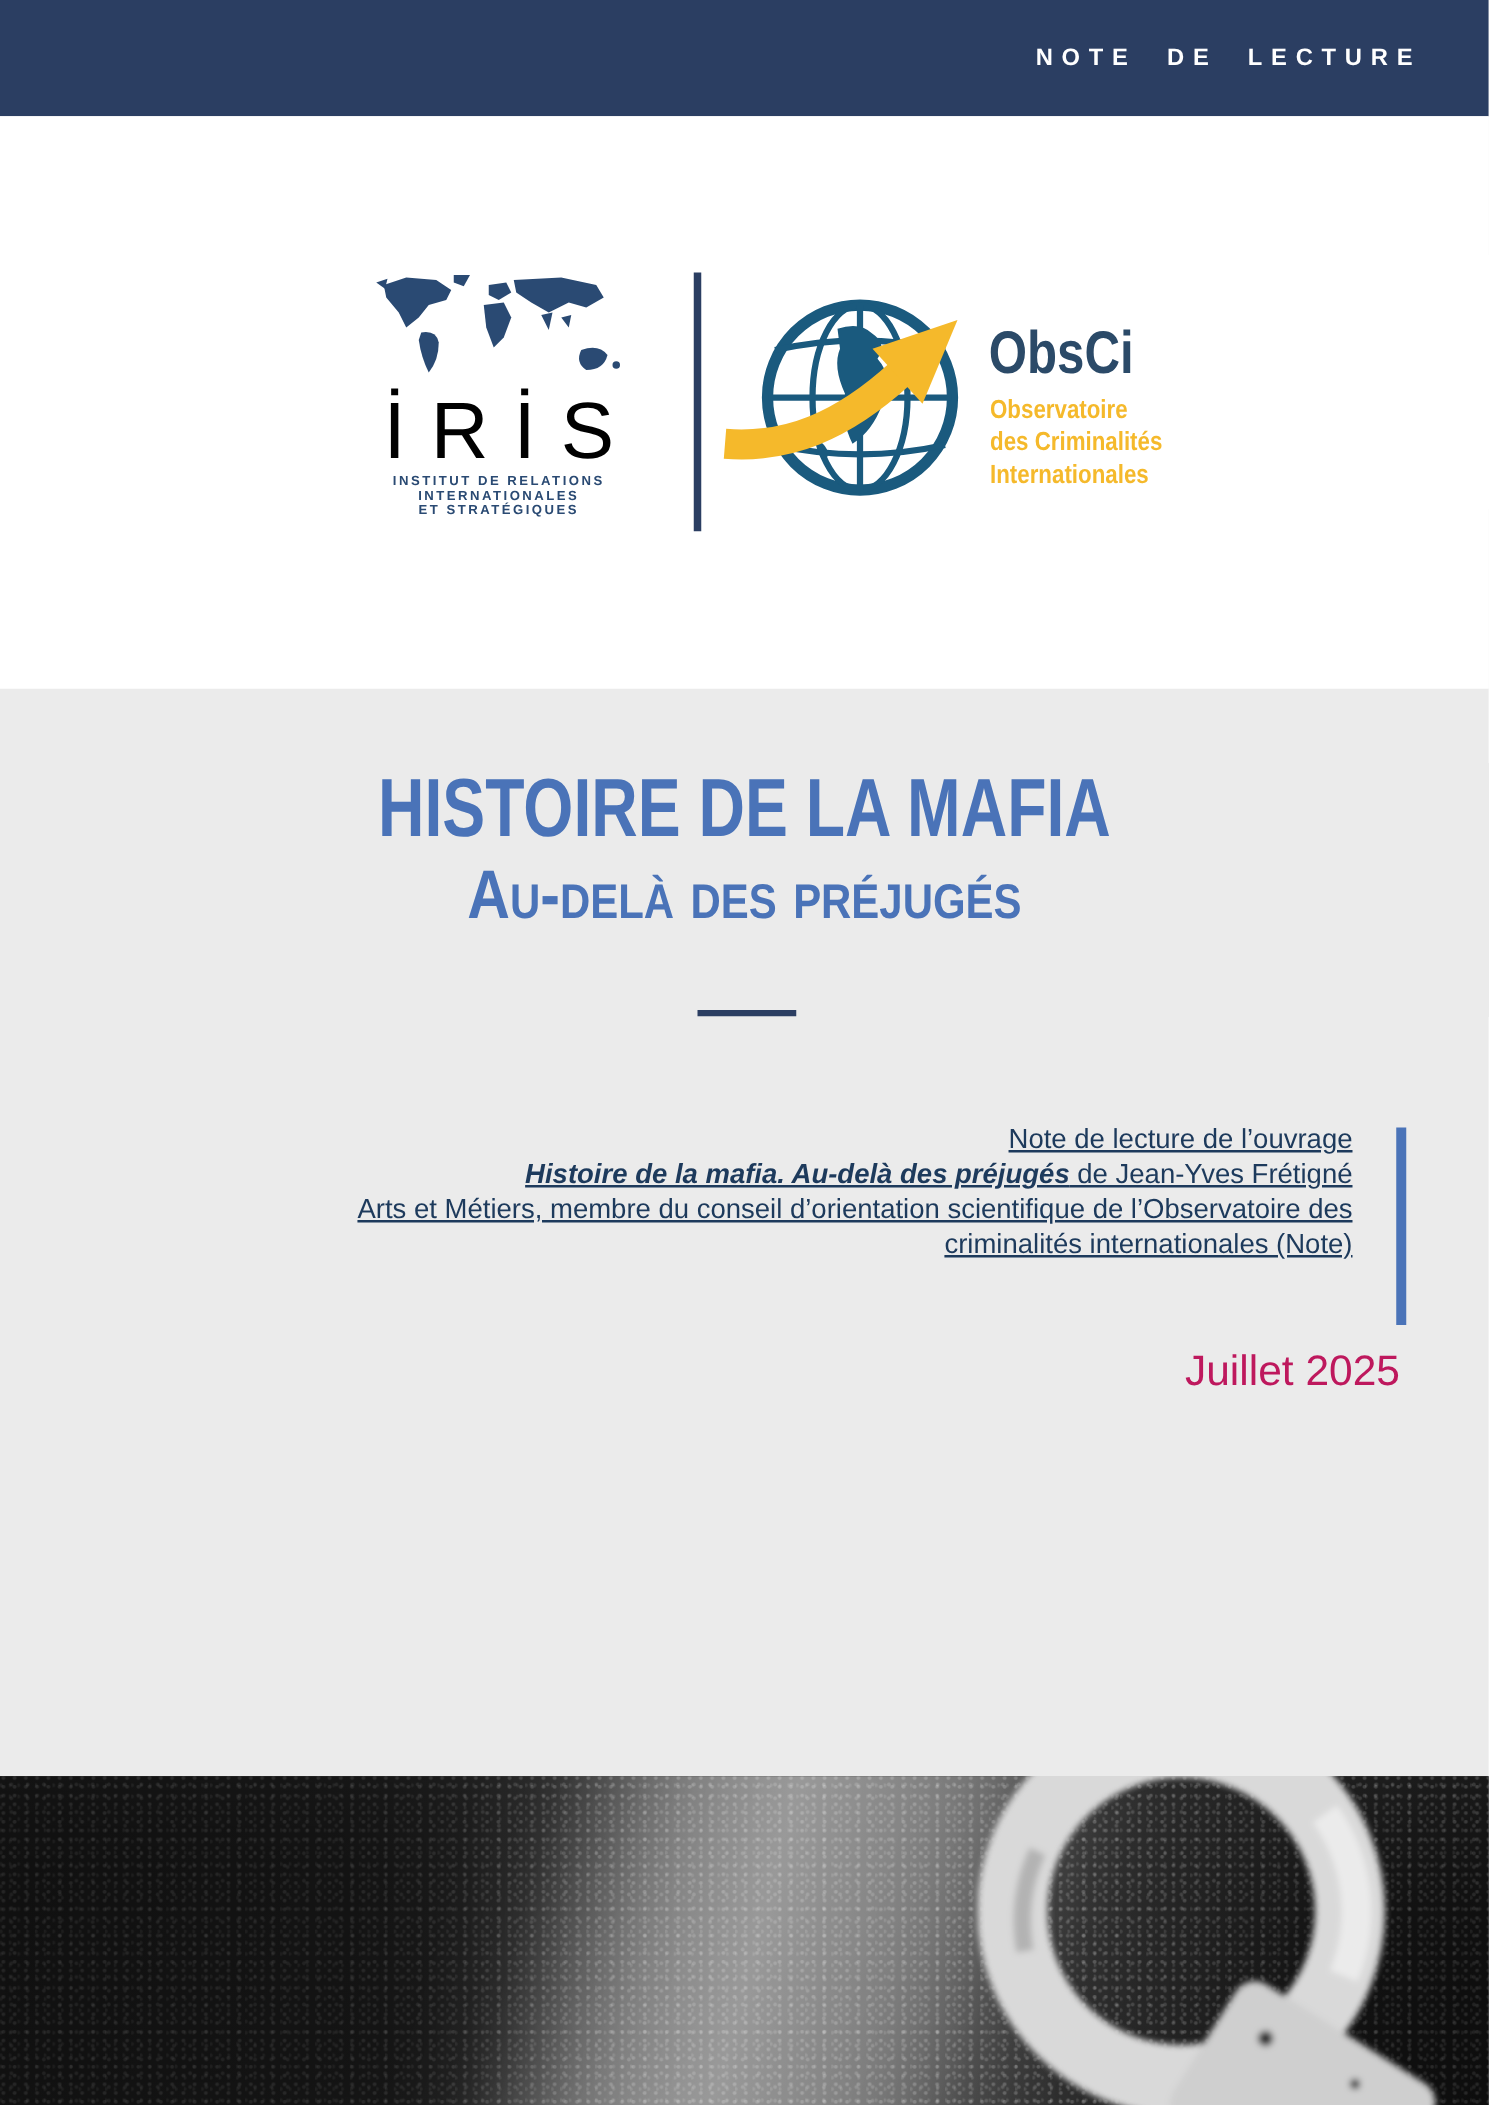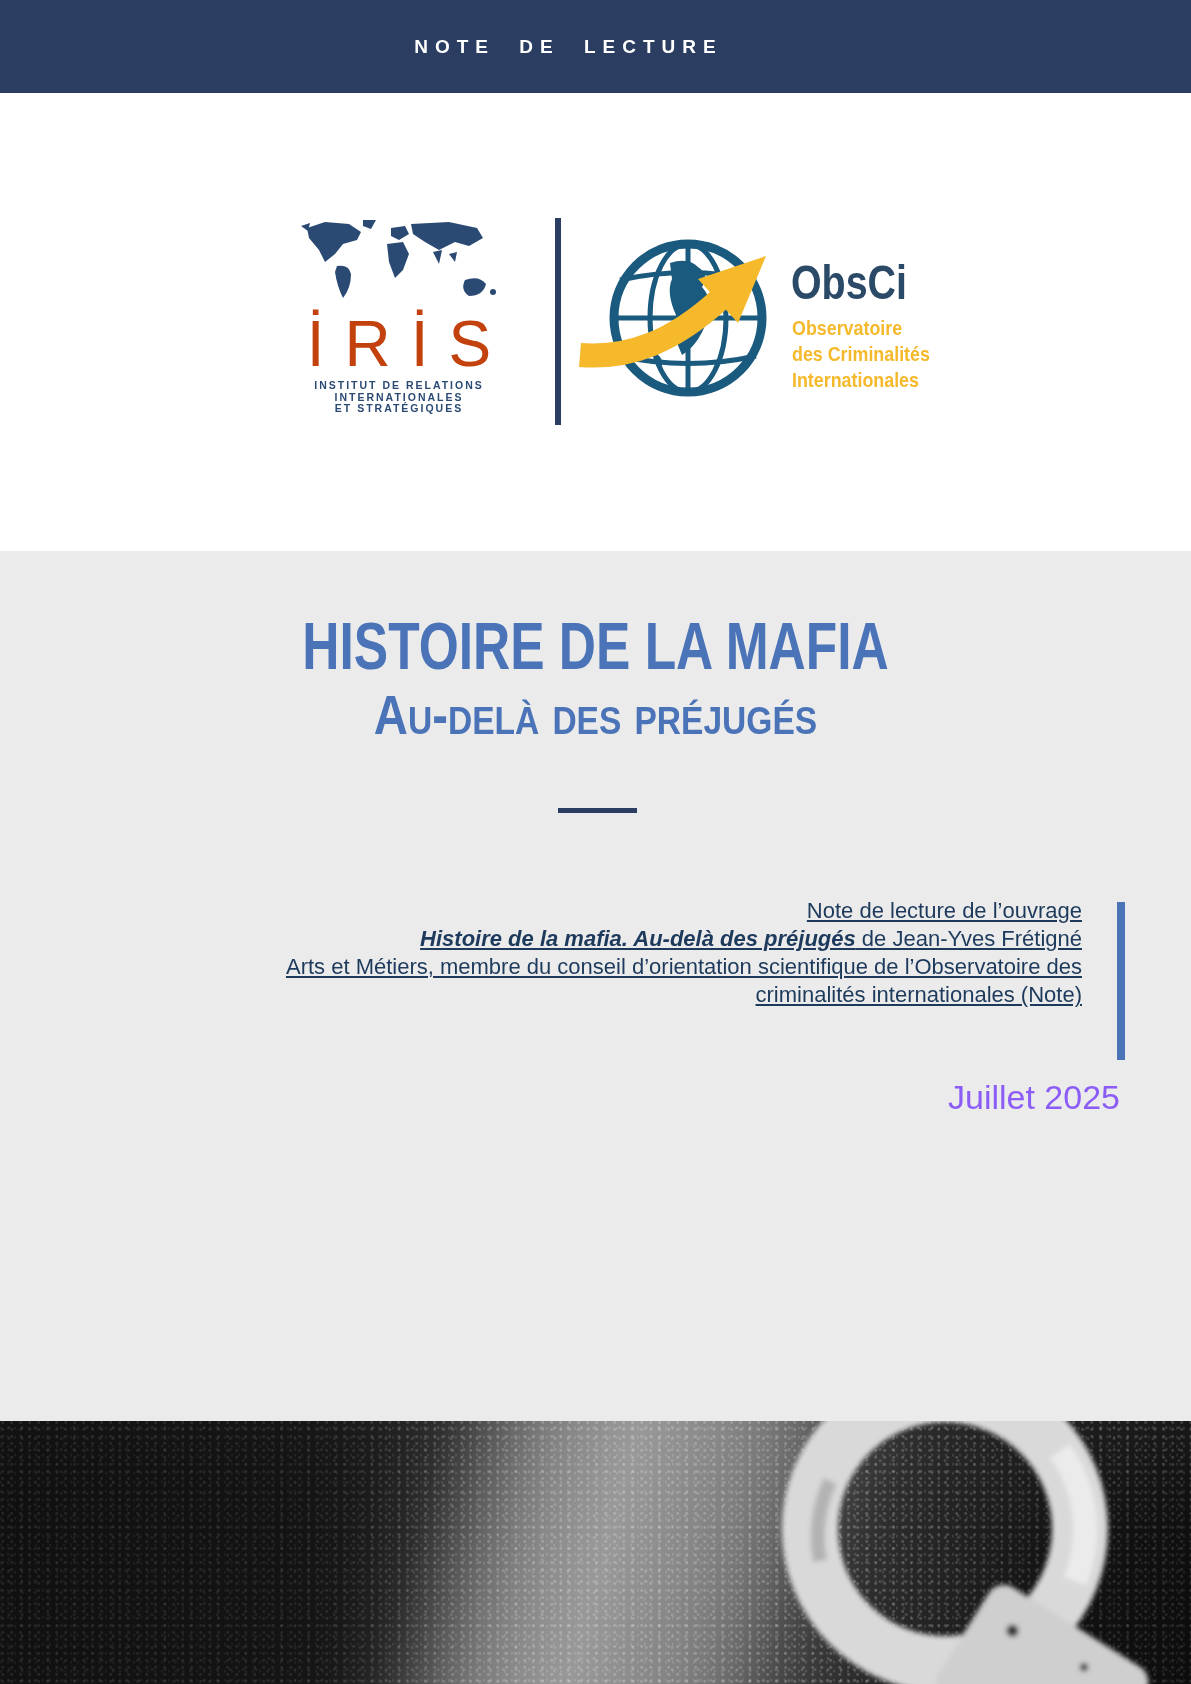--- a/index.html
+++ b/index.html
@@ -4,33 +4,33 @@
 <style>
   html,body{margin:0;padding:0;}
   body{
     width:1191px;height:1684px;
     font-family:"Liberation Sans","DejaVu Sans",sans-serif;
     background:#ffffff;position:relative;overflow:hidden;
   }
   
   .banner{
     height:93px;background:#2B3E62;
-    display:flex;align-items:center;justify-content:center;
+    display:flex;align-items:center;justify-content:flex-end;
     padding-right:54px;box-sizing:border-box;
   }
   .banner-label{
     color:#ffffff;font-weight:bold;font-size:19px;
     letter-spacing:7px;word-spacing:12px;
   }
   
   .logo-section{height:458px;background:#ffffff;position:relative;}
   .iris-map{position:absolute;left:298px;top:125px;width:212px;height:104px;}
   .iris-wordmark{
     position:absolute;left:284px;top:219px;width:230px;
-    text-align:center;color:#c2410c;font-size:64px;line-height:1;
+    text-align:center;color:#000000;font-size:64px;line-height:1;
     letter-spacing:20px;text-indent:20px;font-weight:400;
   }
   .iris-tagline{
     position:absolute;left:284px;top:287px;width:230px;text-align:center;
     color:#2A4A73;font-weight:bold;font-size:10.5px;line-height:11.5px;
     letter-spacing:2px;
   }
   .logo-divider{
     position:absolute;left:555px;top:125px;width:6px;height:207px;
     background:#2B3E62;
@@ -67,21 +67,21 @@
     position:absolute;top:346px;right:109px;width:900px;
     text-align:right;color:#1D3A5C;font-size:22px;line-height:28px;text-decoration:underline;
   }
   .byline .book-title{font-weight:bold;font-style:italic;}
   .accent-bar{
     position:absolute;top:351px;right:66px;width:8px;height:158px;
     background:#4A73B8;
   }
   .publication-date{
     position:absolute;top:528px;right:71px;
-    color:#8b5cf6;font-size:34px;line-height:1.1;
+    color:#be185d;font-size:34px;line-height:1.1;
   }
   
   .photo{
     height:431px;position:relative;overflow:hidden;
     background-color:#1c1c1c;
     background-image:
       radial-gradient(circle at 30% 20%, rgba(255,255,255,.20) 0 1px, transparent 2px),
       radial-gradient(circle at 70% 60%, rgba(255,255,255,.16) 0 1px, transparent 2px),
       radial-gradient(circle at 10% 80%, rgba(255,255,255,.12) 0 1px, transparent 2px),
       linear-gradient(105deg,#242424 0%,#2e2e2e 34%,#6d6d6d 49%,#303030 64%,#161616 100%);

